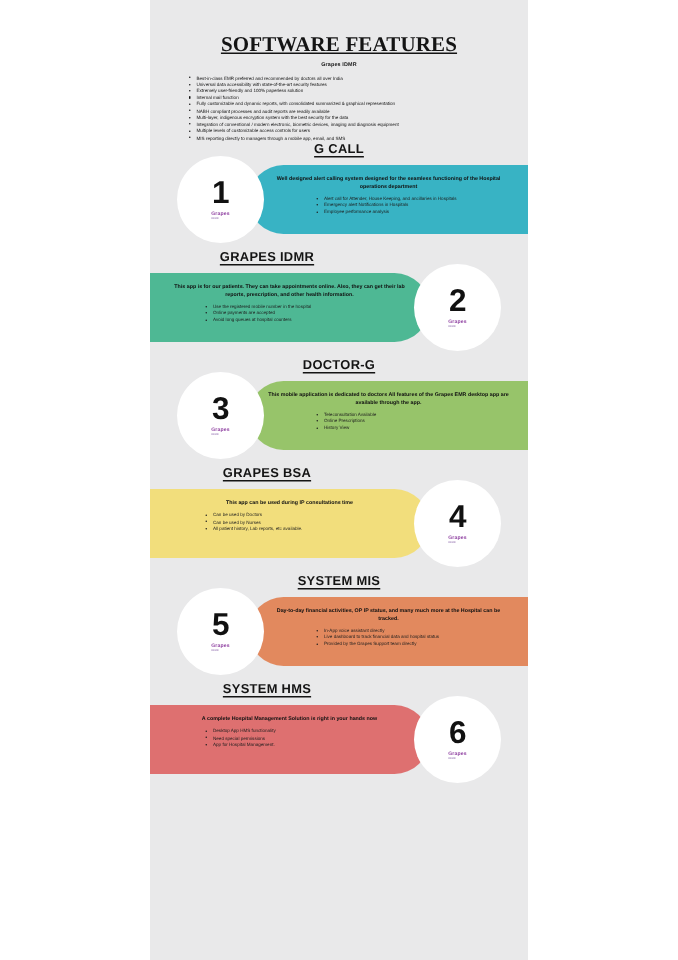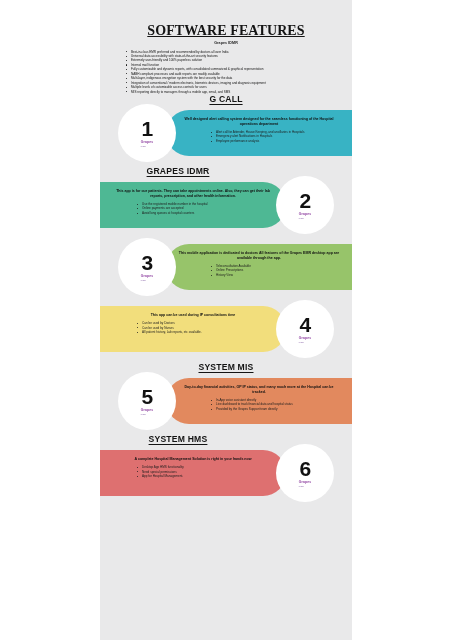--- a/index.html
+++ b/index.html
@@ -214,37 +214,39 @@
             </ul>
           </div>
           <div class="circle at-right">
             <div class="c-num">2</div>
             <div class="c-logo">Grapes<small>IDMR</small></div>
           </div>
         </div>
       </div>
       <div class="gap"></div>
       <div class="block">
+        <div class="sec-title right">DOCTOR-G</div>
         <div class="row">
           <div class="banner to-right" style="background: rgb(151, 196, 106);">
             <div class="b-head">This mobile application is dedicated to doctors All features of the Grapes EMR desktop app are available through the app.</div>
             <ul class="b-list">
               <li>Teleconsultation Available</li>
               <li>Online Prescriptions</li>
               <li>History View</li>
             </ul>
           </div>
           <div class="circle at-left">
             <div class="c-num">3</div>
             <div class="c-logo">Grapes<small>IDMR</small></div>
           </div>
         </div>
       </div>
       <div class="gap"></div>
       <div class="block">
+        <div class="sec-title left">GRAPES BSA</div>
         <div class="row">
           <div class="banner to-left" style="background: rgb(242, 222, 124);">
             <div class="b-head">This app can be used during IP consultations time</div>
             <ul class="b-list">
               <li>Can be used by Doctors</li>
               <li>Can be used by Nurses</li>
               <li>All patient history, Lab reports, etc available.</li>
             </ul>
           </div>
           <div class="circle at-right">

